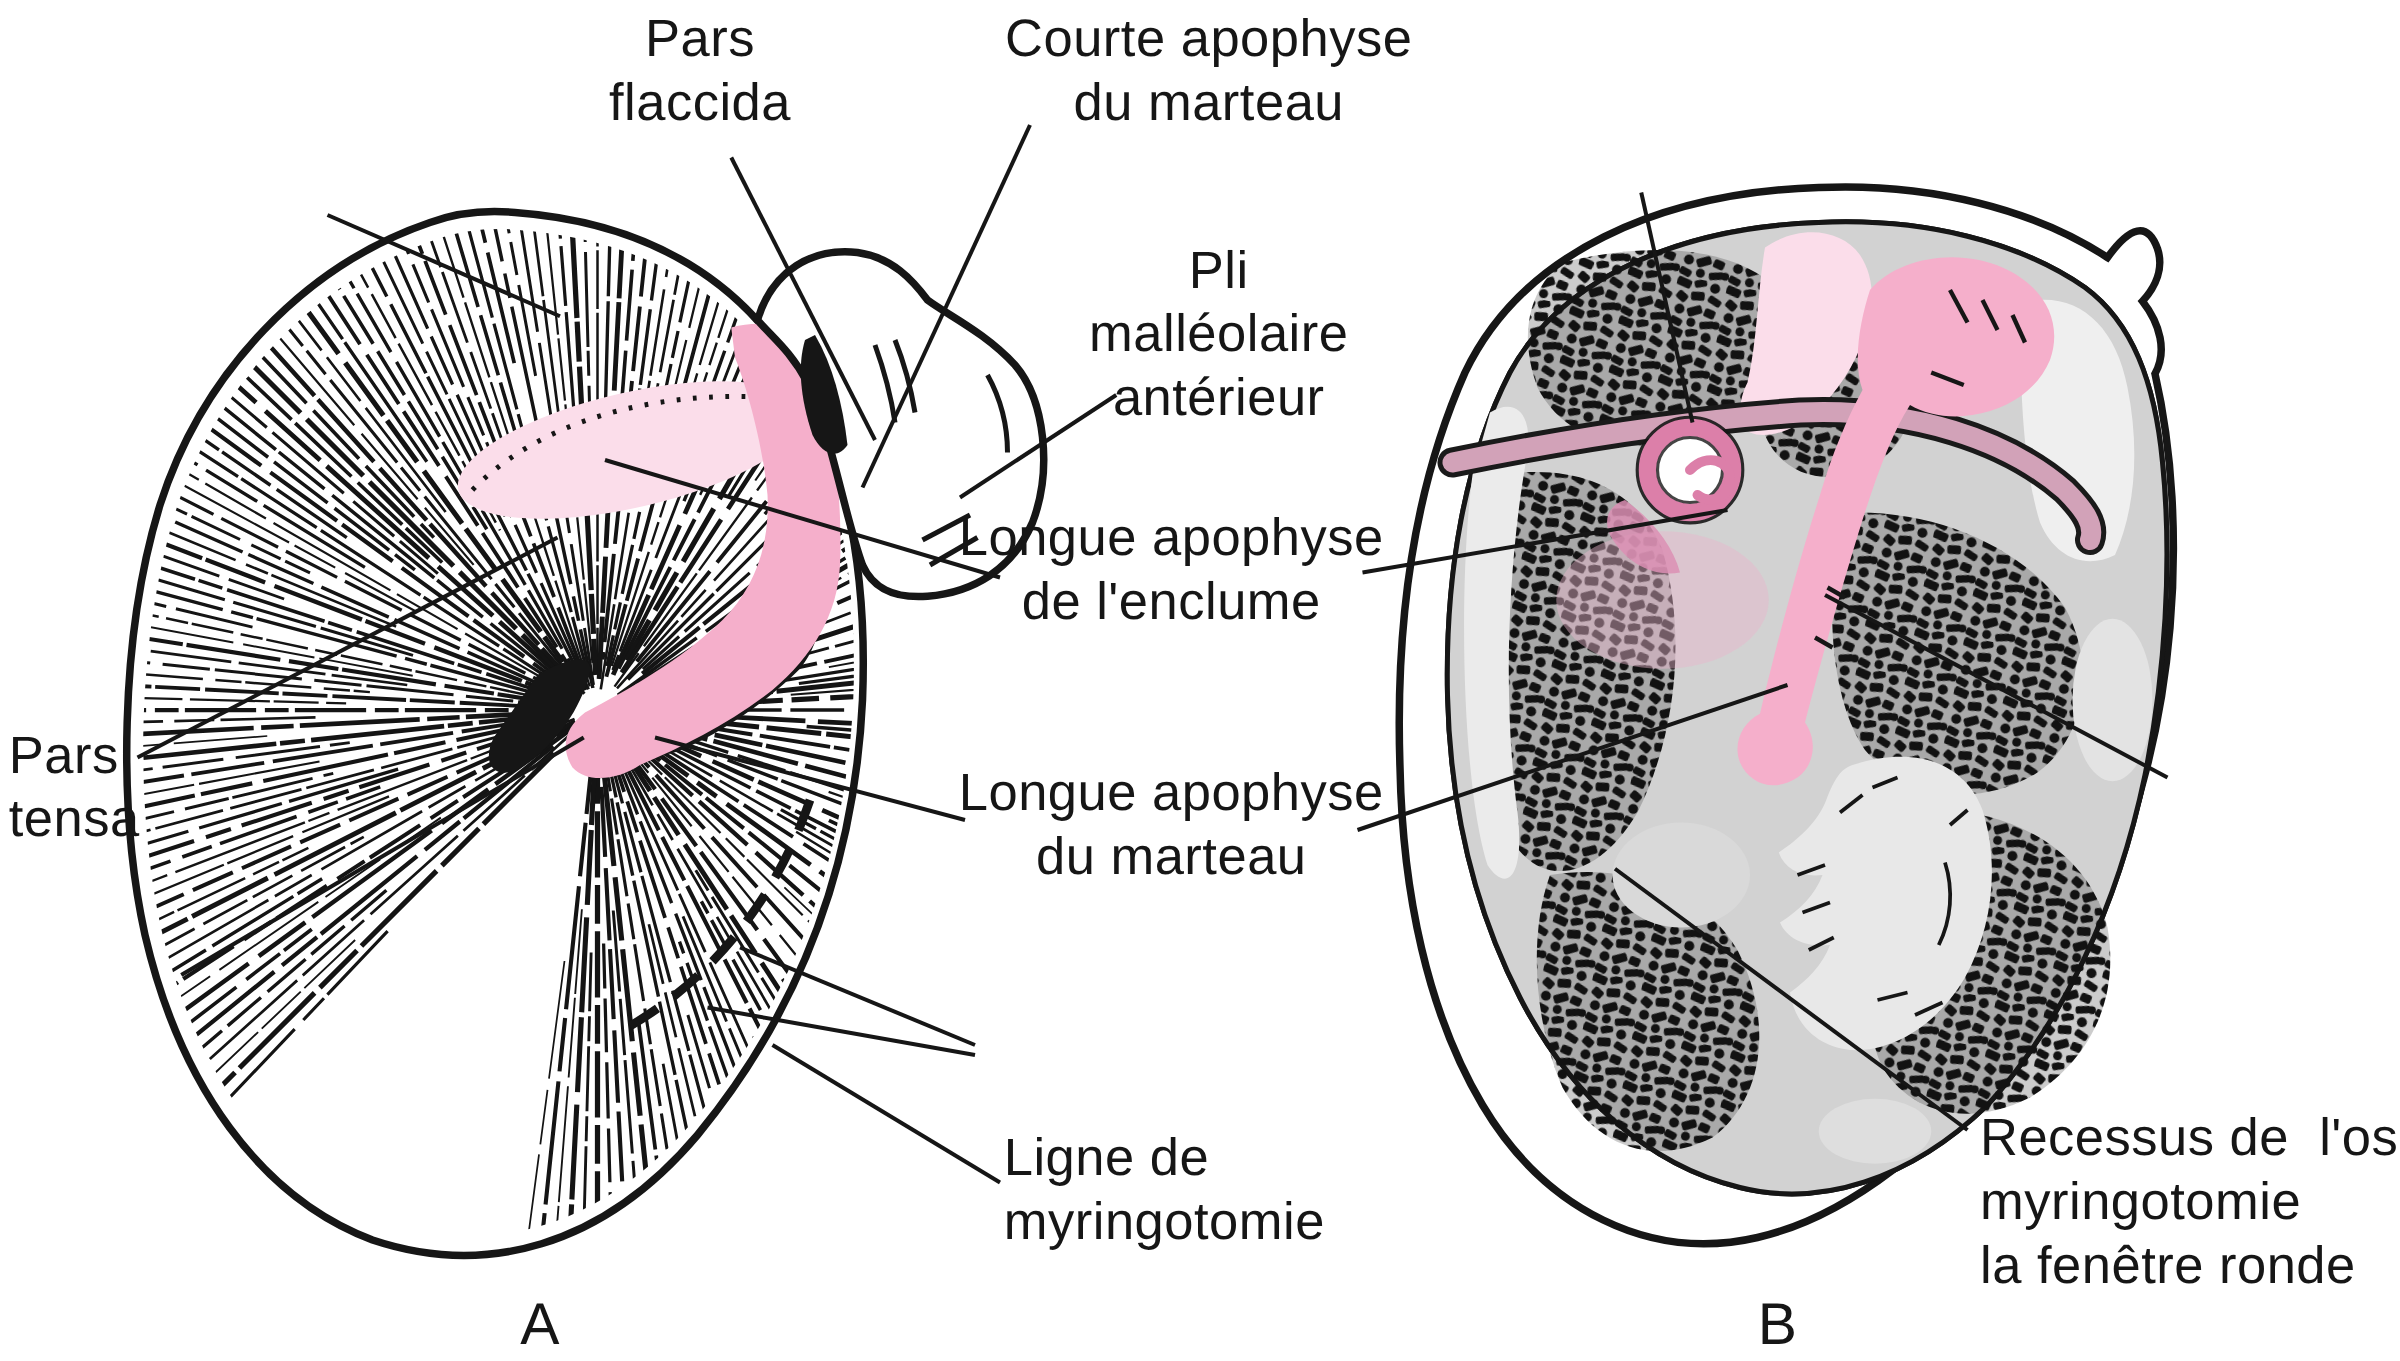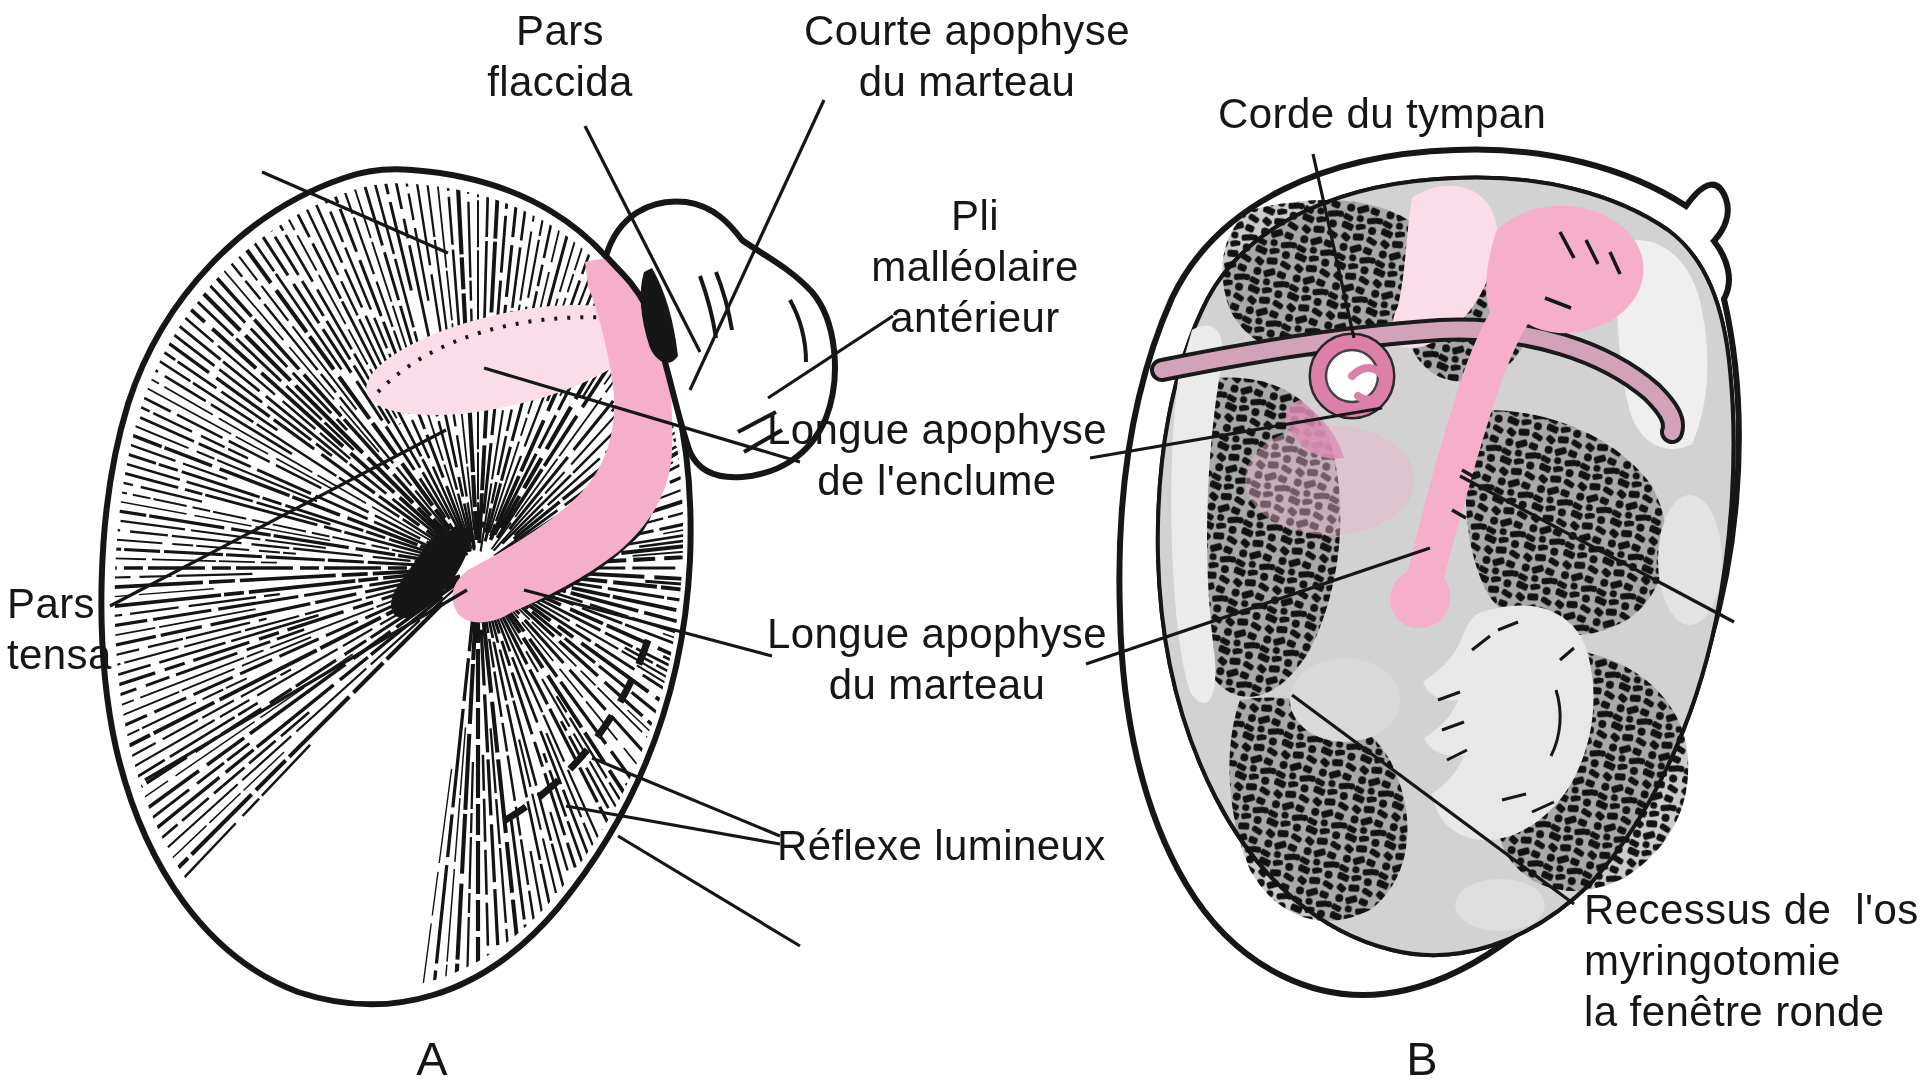--- a/index.html
+++ b/index.html
@@ -415,20 +415,20 @@
 du marteau</div>
   <div class="lbl center" style="left:845px;top:190px;width:260px">Pli
 malléolaire
 antérieur</div>
   <div class="lbl center" style="left:762px;top:404px;width:350px">Longue apophyse
 de l'enclume</div>
   <div class="lbl center" style="left:762px;top:608px;width:350px">Longue apophyse
 du marteau</div>
   <div class="lbl" style="left:7px;top:578px;width:220px">Pars
 tensa</div>
-  <div class="lbl" style="left:777px;top:820px;width:420px">Réflexe lumineux</div>
-  <div class="lbl" style="left:1218px;top:88px;width:420px">Corde du tympan</div>
+  <div class="lbl" style="left:803px;top:900px;width:340px">Ligne de
+myringotomie</div>
   <div class="lbl" style="left:1584px;top:884px;width:336px">Recessus de  l'os
 myringotomie
 la fenêtre ronde</div>
   <div class="lbl letter" style="left:397px;top:1030px;width:70px">A</div>
   <div class="lbl letter" style="left:1387px;top:1030px;width:70px">B</div>
 </div>
 
 </body></html>

